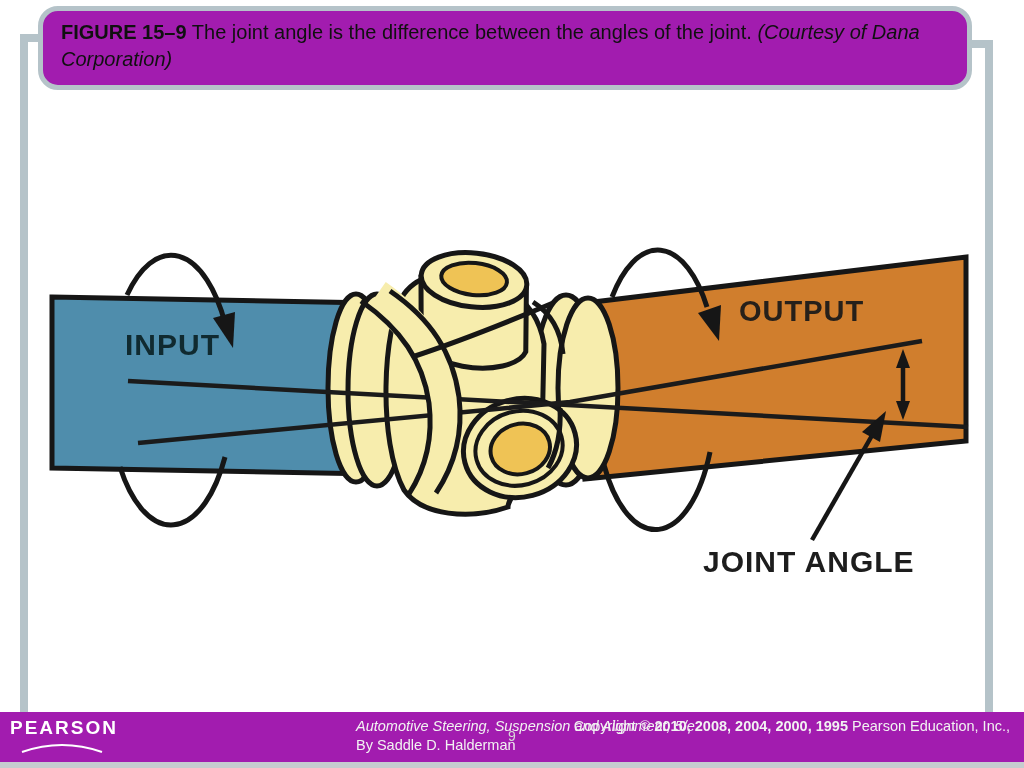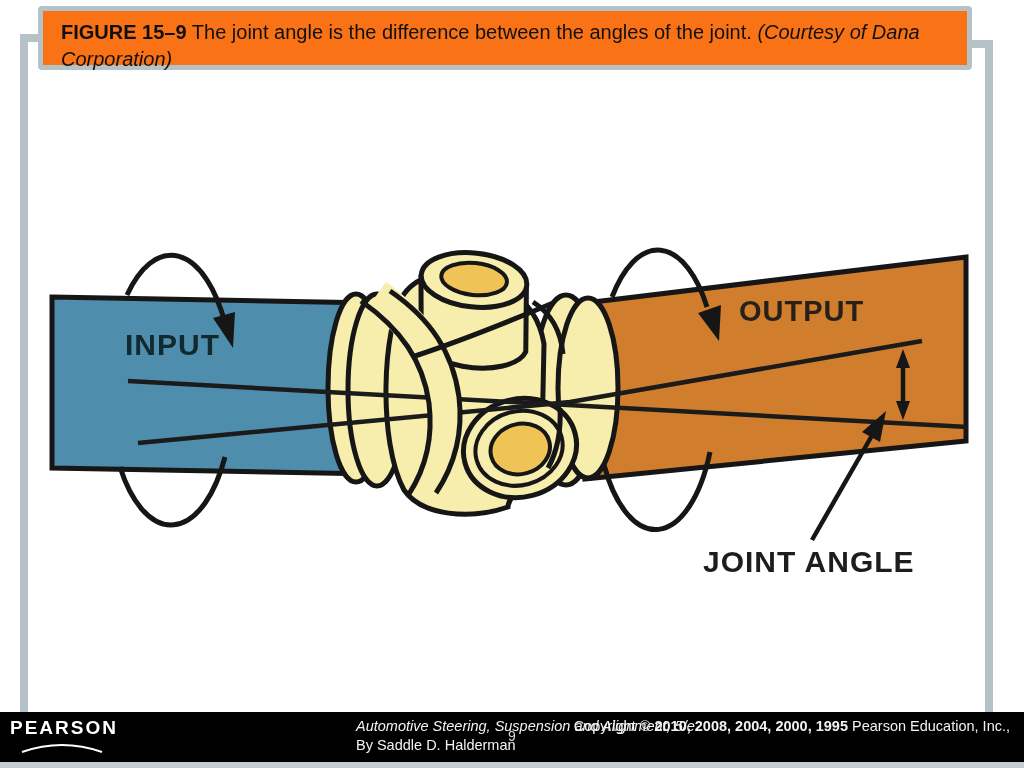--- a/index.html
+++ b/index.html
@@ -8,35 +8,35 @@
     background:#ffffff;font-family:"Liberation Sans",sans-serif;
   }
   
   .vbar,.hbar{position:absolute;background:#b5c3c9;}
   .vbar.left{left:20px;top:34px;width:8px;height:678px;}
   .vbar.right{left:985px;top:40px;width:8px;height:672px;}
   .hbar.left{left:20px;top:34px;width:28px;height:8px;}
   .hbar.right{left:965px;top:40px;width:28px;height:8px;}
   
   .caption-box{
-    position:absolute;left:38px;top:6px;width:934px;height:64px;
-    box-sizing:border-box;border:5px solid #b5c3c9;border-radius:4px;
-    background:#f97316;padding:8px 16px 0 18px;
+    position:absolute;left:38px;top:6px;width:934px;height:84px;
+    box-sizing:border-box;border:5px solid #b5c3c9;border-radius:20px;
+    background:#a21caf;padding:8px 16px 0 18px;
     font-size:20px;line-height:27px;color:#101010;
   }
   .caption-box b{font-weight:bold;}
   .caption-box i{font-style:italic;}
   
   svg.diagram{position:absolute;left:0;top:0;}
   .outl{stroke:#161616;}
   .cream{fill:#f7edad;}
   .mask{stroke:#f7edad;}
   .lbl{font-family:"Liberation Sans",sans-serif;font-weight:bold;letter-spacing:1px;}
   
-  .footer{position:absolute;left:0;top:712px;width:1024px;height:50px;background:#000000;color:#f0f0f0;}
+  .footer{position:absolute;left:0;top:712px;width:1024px;height:50px;background:#a21caf;color:#f0f0f0;}
   .footer-strip{position:absolute;left:0;top:762px;width:1024px;height:6px;background:#c6cccf;}
   .logo{position:absolute;left:10px;top:4px;width:104px;height:42px;text-align:center;}
   .logo-text{color:#ffffff;font-weight:bold;font-size:19px;letter-spacing:2px;line-height:24px;}
   .book-info{position:absolute;left:356px;top:5px;font-size:14.5px;line-height:19px;color:#f2f2f2;}
   .book-info i{font-style:italic;}
   .page-num{position:absolute;left:462px;top:16px;width:100px;text-align:center;font-size:14px;color:#d8d8d8;}
   .copyright{position:absolute;right:14px;top:5px;text-align:right;font-size:14.5px;line-height:19px;color:#f2f2f2;}
   .copyright b{font-weight:bold;}
 </style>
 </head>

